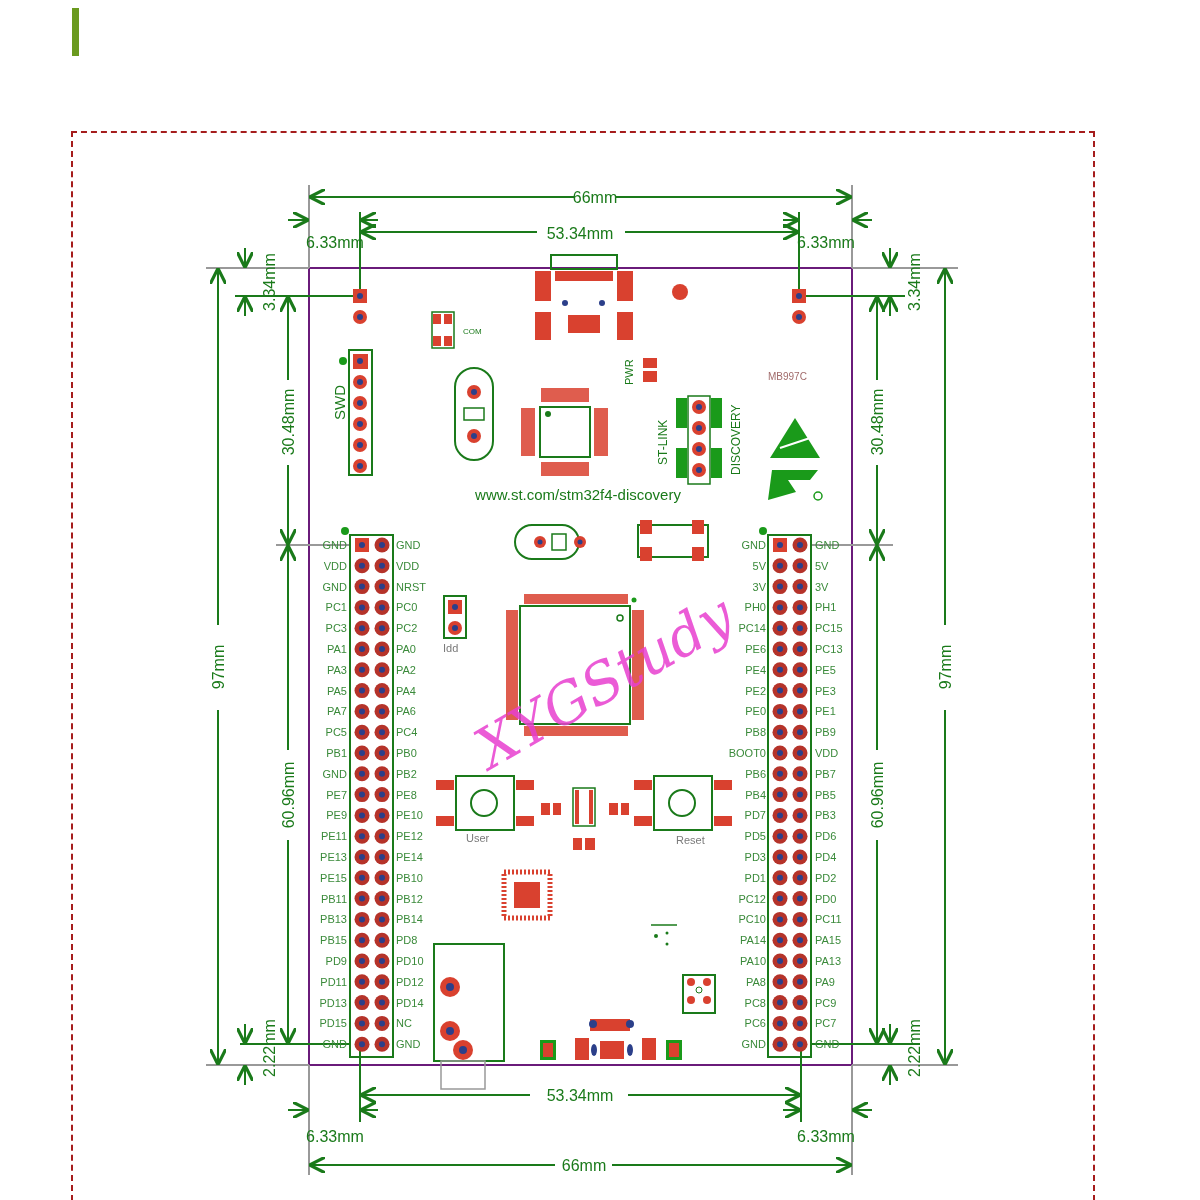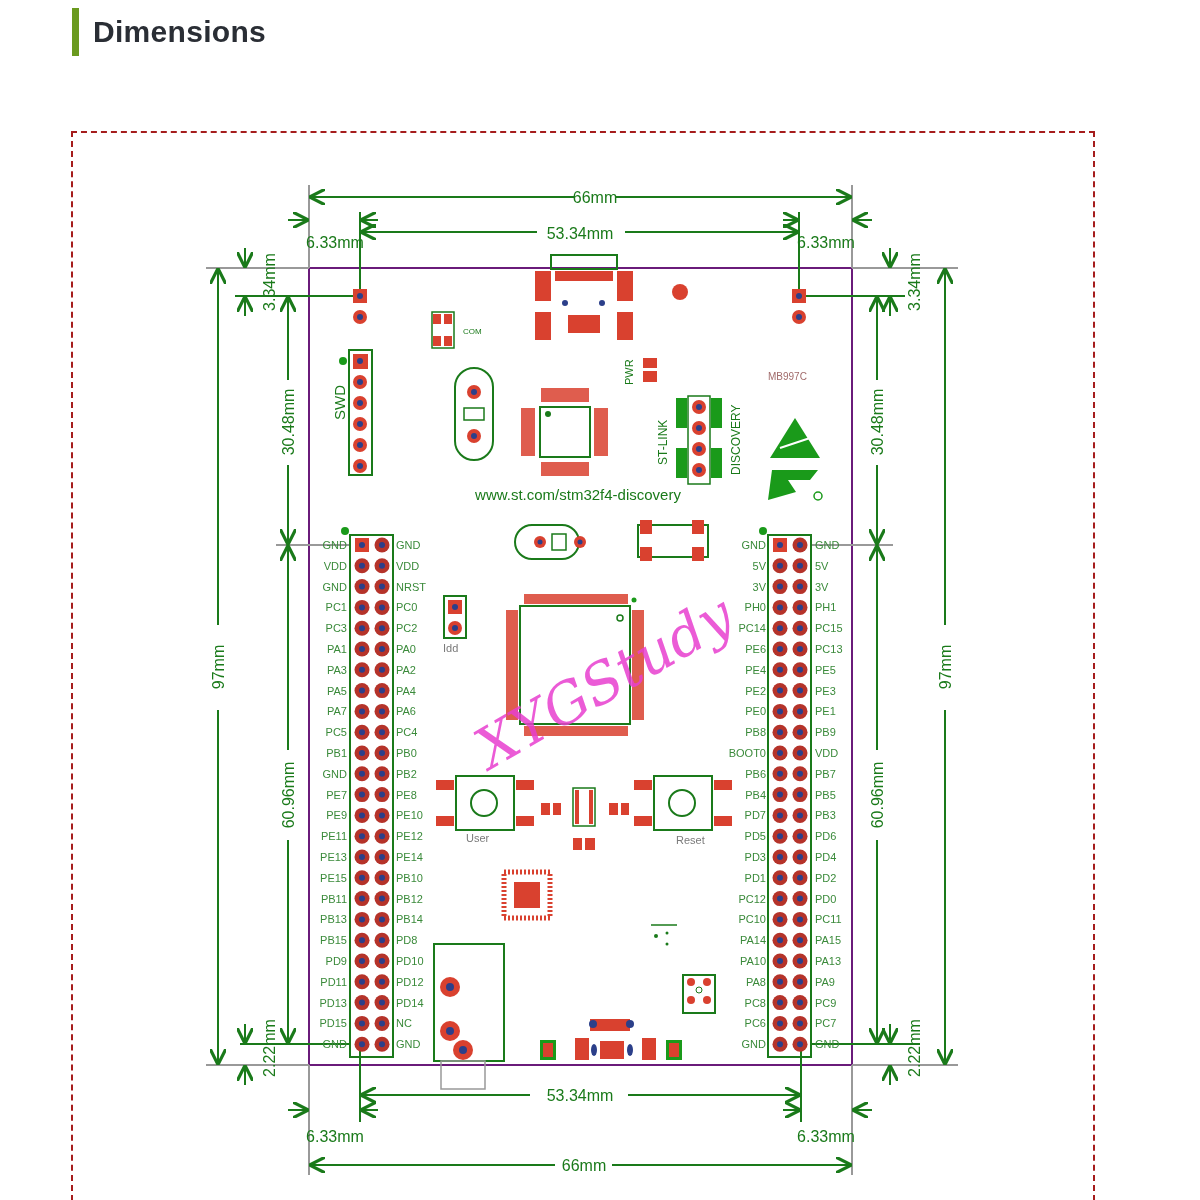--- a/index.html
+++ b/index.html
@@ -12,21 +12,20 @@
   .dim { font-family:"Liberation Sans", sans-serif; fill:#1a7a1a; font-size:16px; }
   .pin { font-family:"Liberation Sans", sans-serif; fill:#3a8a3a; font-size:11px; }
   .silk { font-family:"Liberation Sans", sans-serif; fill:#1a7a1a; }
   .wm { font-family:"DejaVu Serif", serif; fill:#e83fd0; font-style:italic; }
 </style>
 </head>
 <body>
 
 <div class="heading">
   <div class="bar"></div>
-  <div class="title">Dimensions</div>
 </div>
 
 <div class="frame"></div>
 
 <svg class="diagram" width="1200" height="1200" viewBox="0 0 1200 1200">
   <defs>
     <marker id="arr" viewBox="0 0 10 10" refX="9" refY="5" markerWidth="8" markerHeight="8" orient="auto-start-reverse">
       <path d="M0,0 L10,5 L0,10" fill="none" stroke="#1a7a1a" stroke-width="2"></path>
     </marker>
   </defs>

